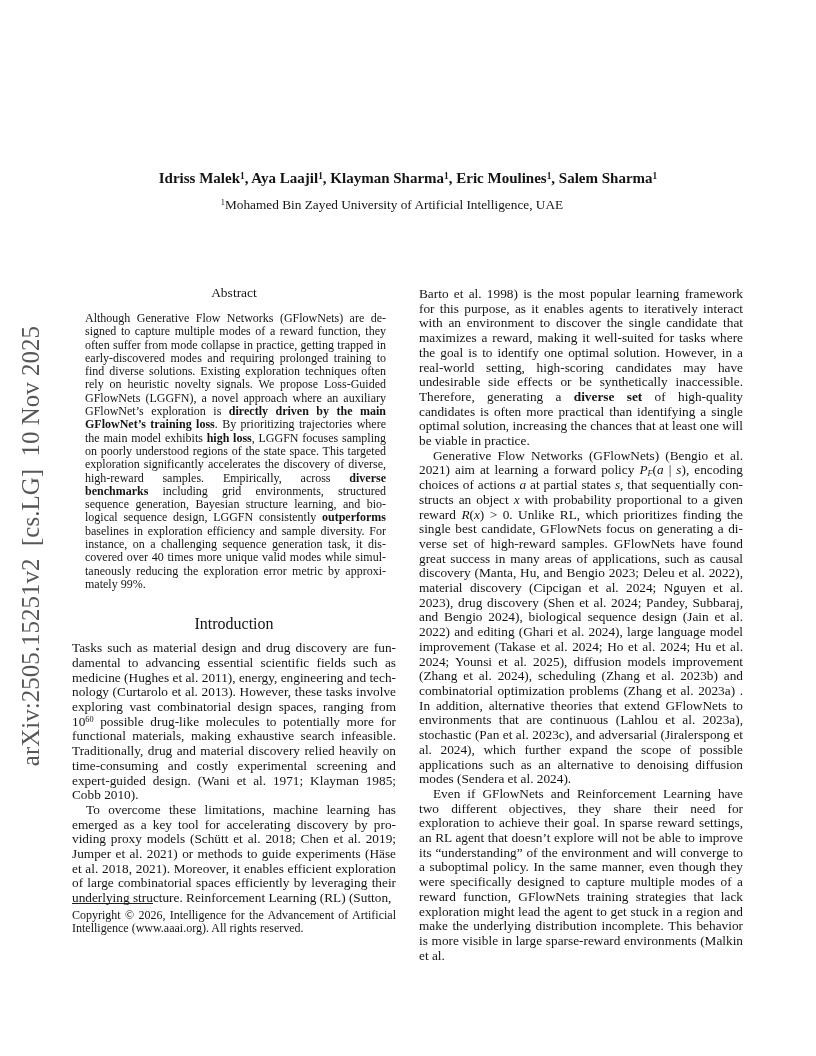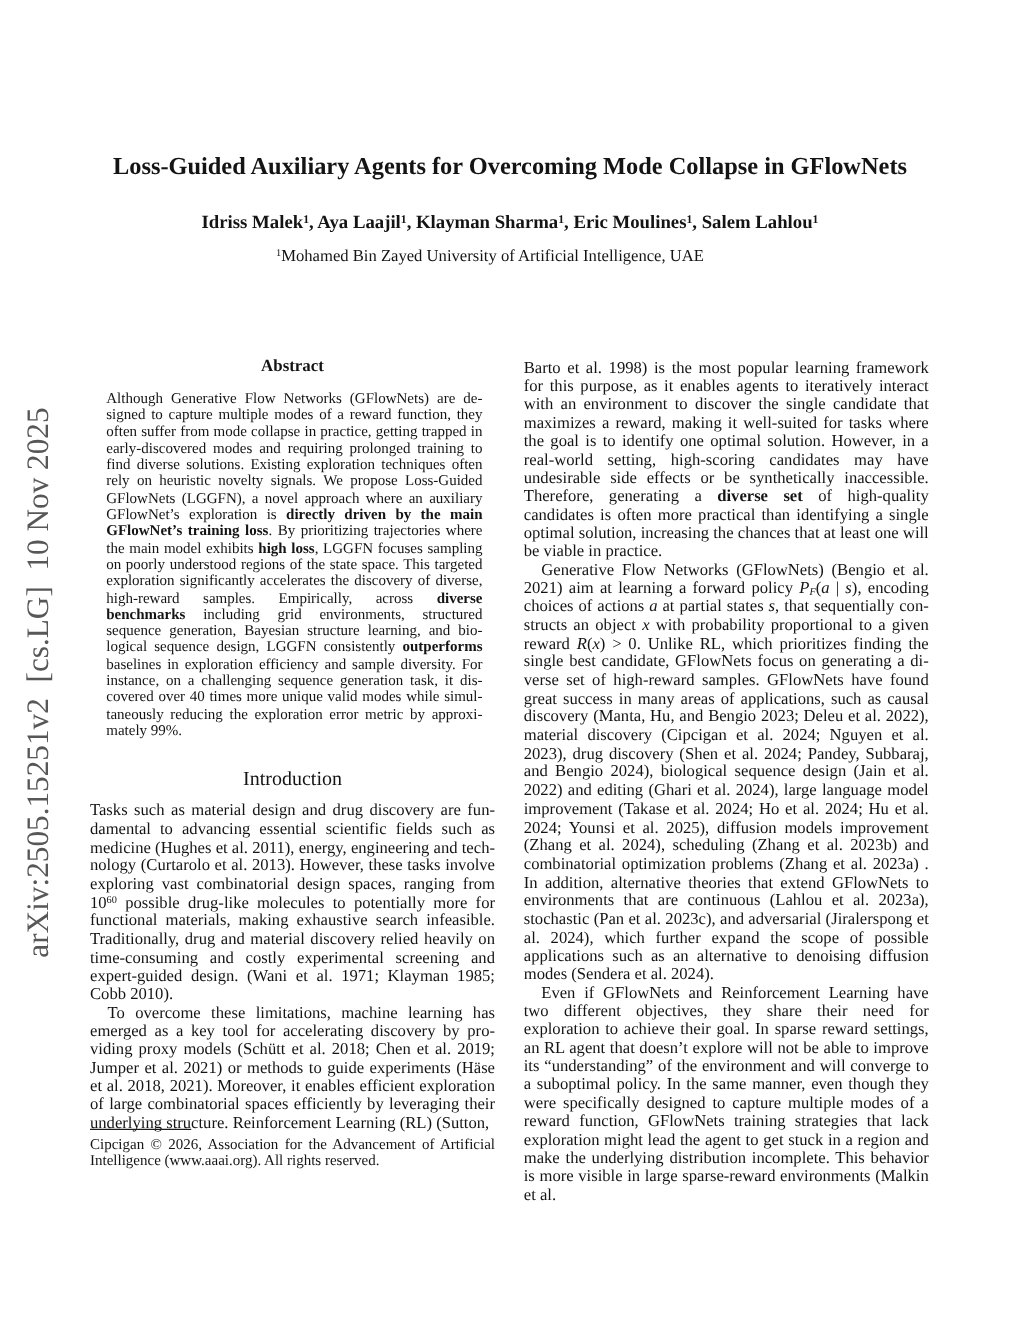--- a/index.html
+++ b/index.html
@@ -23,21 +23,21 @@
     line-height: 17px;
   }
   .affil {
     position: absolute; top: 197px; left: 44px; width: 696px;
     text-align: center; font-size: 13.3px; line-height: 15px;
   }
   .col { position: absolute; width: 324px; }
   .col-left  { left: 72px;  top: 285px; }
   .col-right { left: 419px; top: 287px; }
   .abs-heading {
-    text-align: center; font-weight: 700; font-size: 13.5px;
+    text-align: center; font-weight: 400; font-size: 13.5px;
     line-height: 15px; margin: 0 0 12px 0;
   }
   .abs-body {
     font-size: 12px; line-height: 13.3px; text-align: justify;
     padding: 0 10px 0 13px; margin: 0;
   }
   .sec-heading {
     text-align: center; font-weight: 400; font-size: 16px;
     line-height: 18px; margin: 24px 0 8px 0;
   }
@@ -70,38 +70,37 @@
   .sup { font-size: 62%; position: relative; top: -0.45em; line-height: 0; }
   .sub { font-size: 62%; position: relative; top: 0.18em; line-height: 0; }
 </style>
 </head>
 <body>
 
 <div class="page">
 
   <div class="arxiv-stamp">arXiv:2505.15251v2  [cs.LG]  10 Nov 2025</div>
 
-  <div class="title">Loss-Guided Auxiliary Agents for Overcoming Mode Collapse in GFlowNets</div>
 
-  <div class="authors"><span>Idriss Malek</span><span class="sup">1</span><span>, Aya Laajil</span><span class="sup">1</span><span>, Klayman Sharma</span><span class="sup">1</span><span>, Eric Moulines</span><span class="sup">1</span><span>, Salem Lahlou</span><span class="sup">1</span></div>
+  <div class="authors"><span>Idriss Malek</span><span class="sup">1</span><span>, Aya Laajil</span><span class="sup">1</span><span>, Klayman Sharma</span><span class="sup">1</span><span>, Eric Moulines</span><span class="sup">1</span><span>, Salem Sharma</span><span class="sup">1</span></div>
 
   <div class="affil"><span class="sup">1</span><span>Mohamed Bin Zayed University of Artificial Intelligence, UAE</span></div>
 
   <div class="col col-left">
     <div class="abs-heading">Abstract</div>
     <div class="abs-body"><span>Although Generative Flow Networks (GFlowNets) are de­signed to capture multiple modes of a reward function, they often suffer from mode collapse in practice, getting trapped in early-discovered modes and requiring prolonged train­ing to find diverse solutions. Existing exploration techniques often rely on heuristic novelty signals. We propose Loss-Guided GFlowNets (LGGFN), a novel approach where an auxiliary GFlowNet’s exploration is </span><span class="b">directly driven by the main GFlowNet’s training loss</span><span>. By prioritizing trajectories where the main model exhibits </span><span class="b">high loss</span><span>, LGGFN focuses sampling on poorly understood regions of the state space. This targeted exploration significantly accelerates the discov­ery of diverse, high-reward samples. Empirically, across </span><span class="b">di­verse benchmarks</span><span> including grid environments, structured sequence generation, Bayesian structure learning, and bio­logical sequence design, LGGFN consistently </span><span class="b">outperforms</span><span> baselines in exploration efficiency and sample diversity. For instance, on a challenging sequence generation task, it dis­covered over 40 times more unique valid modes while simul­taneously reducing the exploration error metric by approxi­mately 99%.</span></div>
     <div class="sec-heading">Introduction</div>
     <p class="para"><span>Tasks such as material design and drug discovery are fun­damental to advancing essential scientific fields such as medicine (Hughes et al. 2011), energy, engineering and tech­nology (Curtarolo et al. 2013). However, these tasks in­volve exploring vast combinatorial design spaces, ranging from 10</span><span class="sup">60</span><span> possible drug-like molecules to potentially more for functional materials, making exhaustive search infeasi­ble. Traditionally, drug and material discovery relied heav­ily on time-consuming and costly experimental screening and expert-guided design. (Wani et al. 1971; Klayman 1985; Cobb 2010).</span></p>
     <p class="para indent"><span>To overcome these limitations, machine learning has emerged as a key tool for accelerating discovery by pro­viding proxy models (Schütt et al. 2018; Chen et al. 2019; Jumper et al. 2021) or methods to guide experiments (Häse et al. 2018, 2021). Moreover, it enables efficient exploration of large combinatorial spaces efficiently by leveraging their underlying structure. Reinforcement Learning (RL) (Sutton,</span></p>
   </div>
 
   <div class="col col-right">
     <p class="para"><span>Barto et al. 1998) is the most popular learning framework for this purpose, as it enables agents to iteratively interact with an environment to discover the single candidate that max­imizes a reward, making it well-suited for tasks where the goal is to identify one optimal solution. However, in a real-world setting, high-scoring candidates may have undesirable side effects or be synthetically inaccessible. Therefore, gen­erating a </span><span class="b">diverse set</span><span> of high-quality candidates is often more practical than identifying a single optimal solution, increas­ing the chances that at least one will be viable in practice.</span></p>
     <p class="para indent"><span>Generative Flow Networks (GFlowNets) (Bengio et al. 2021) aim at learning a forward policy </span><span class="i">P</span><span class="i sub">F</span><span>(</span><span class="i">a</span><span> | </span><span class="i">s</span><span>), encoding choices of actions </span><span class="i">a</span><span> at partial states </span><span class="i">s</span><span>, that sequentially con­structs an object </span><span class="i">x</span><span> with probability proportional to a given reward </span><span class="i">R</span><span>(</span><span class="i">x</span><span>) &gt; 0. Unlike RL, which prioritizes finding the single best candidate, GFlowNets focus on generating a di­verse set of high-reward samples. GFlowNets have found great success in many areas of applications, such as causal discovery (Manta, Hu, and Bengio 2023; Deleu et al. 2022), material discovery (Cipcigan et al. 2024; Nguyen et al. 2023), drug discovery (Shen et al. 2024; Pandey, Subbaraj, and Bengio 2024), biological sequence design (Jain et al. 2022) and editing (Ghari et al. 2024), large language model improvement (Takase et al. 2024; Ho et al. 2024; Hu et al. 2024; Younsi et al. 2025), diffusion models improvement (Zhang et al. 2024), scheduling (Zhang et al. 2023b) and combinatorial optimization problems (Zhang et al. 2023a) . In addition, alternative theories that extend GFlowNets to environments that are continuous (Lahlou et al. 2023a), stochastic (Pan et al. 2023c), and adversarial (Jiralerspong et al. 2024), which further expand the scope of possible applications such as an alternative to denoising diffusion modes (Sendera et al. 2024).</span></p>
     <p class="para indent"><span>Even if GFlowNets and Reinforcement Learning have two different objectives, they share their need for exploration to achieve their goal. In sparse reward settings, an RL agent that doesn’t explore will not be able to improve its “under­standing” of the environment and will converge to a sub­optimal policy. In the same manner, even though they were specifically designed to capture multiple modes of a reward function, GFlowNets training strategies that lack exploration might lead the agent to get stuck in a region and make the underlying distribution incomplete. This behavior is more visible in large sparse-reward environments (Malkin et al.</span></p>
   </div>
 
   <div class="footnote">
     <div class="footnote-rule"></div>
-    <div>Cipcigan © 2026, Association for the Advancement of Artificial Intelligence (www.aaai.org). All rights reserved.</div>
+    <div>Copyright © 2026, Intelligence for the Advancement of Artificial Intelligence (www.aaai.org). All rights reserved.</div>
   </div>
 
 </div>
 
 </body></html>

